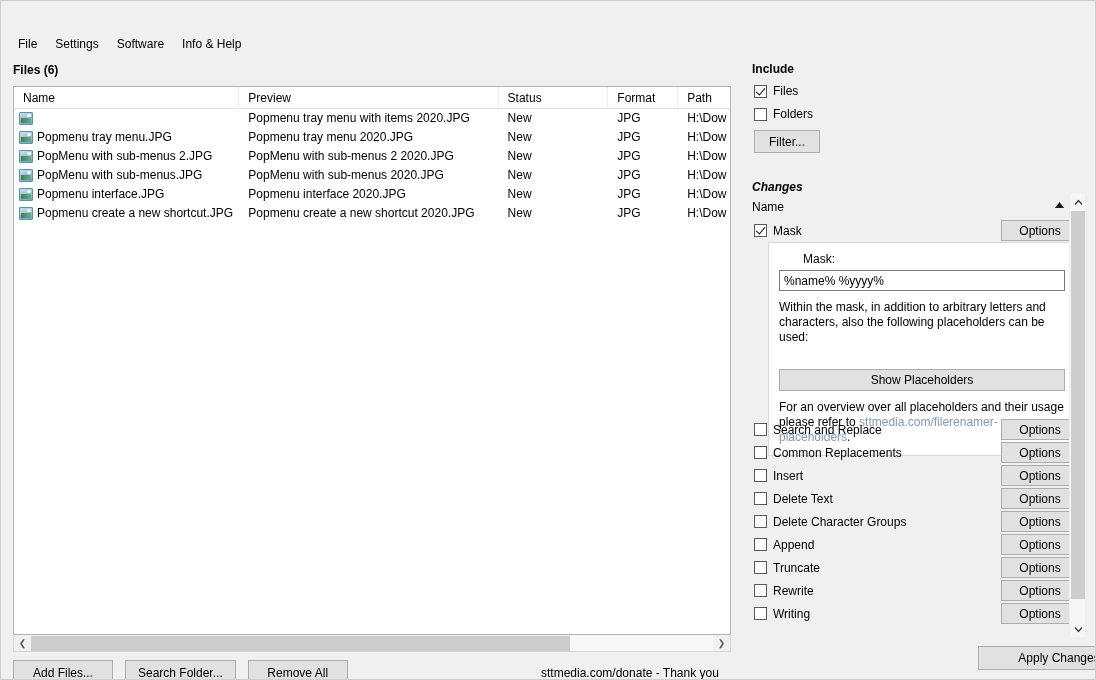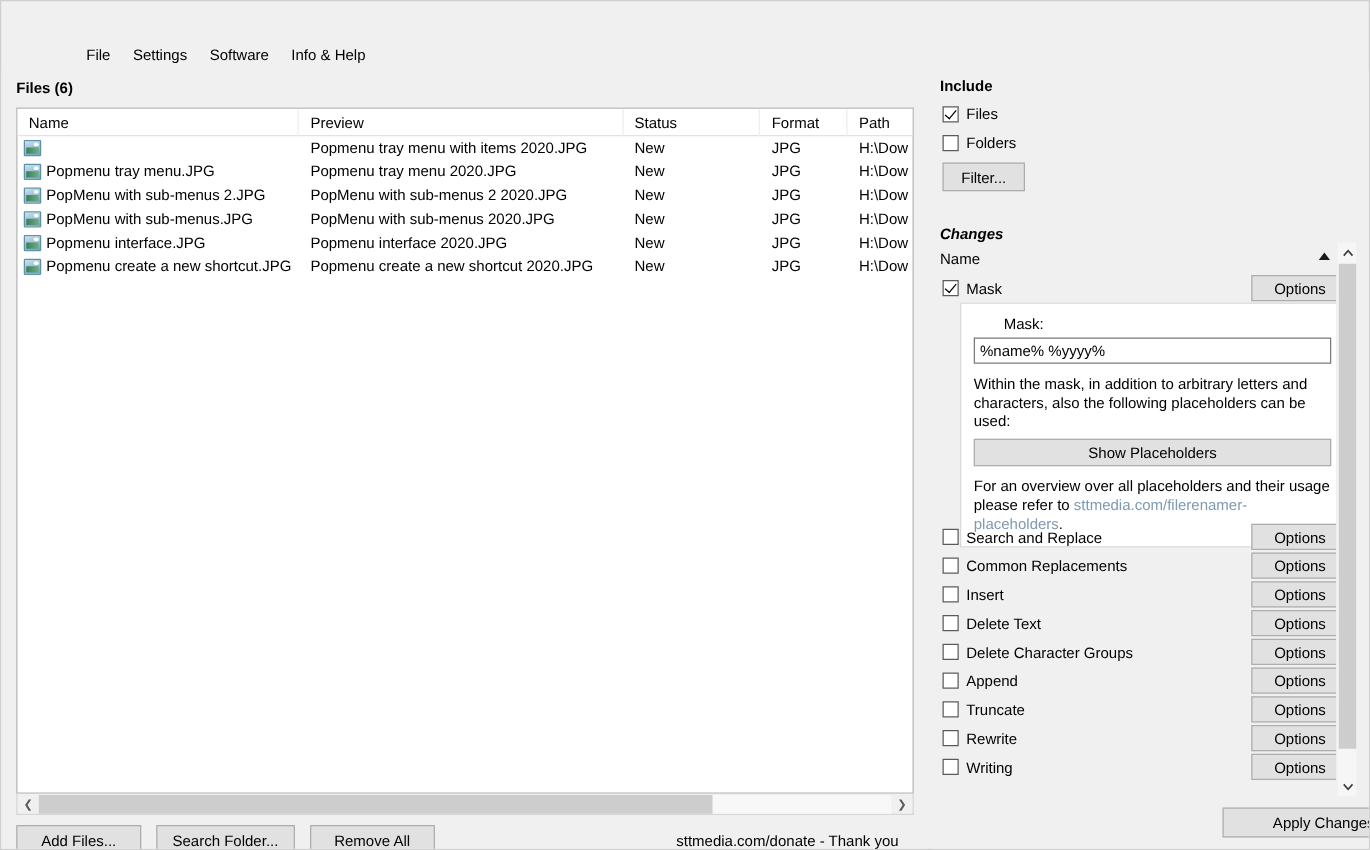--- a/index.html
+++ b/index.html
@@ -59,22 +59,21 @@
     color: #333;
   }
   .winbtn svg { display: block; }
 
   
   .menubar {
     position: absolute; top: 31px; left: 0;
     width: 947px; height: 24px;
     background: #f0f0f0;
     display: flex; align-items: center;
-    padding-left: 19px;
-    margin-left: 40px;
+    padding-left: 8px;
   }
   .menuitem {
     padding: 3px 9px;
     font-size: 12px; color: #000;
     white-space: nowrap;
   }
 
   
   .left-panel {
     position: absolute; left: 0; top: 55px;
@@ -242,21 +241,21 @@
     font-family: "Liberation Sans", sans-serif;
     font-size: 12px; color: #000;
     padding: 0 4px;
     outline: none;
   }
   .mask-help {
     font-size: 12px; color: #000; line-height: 15px;
     margin-top: 9px;
   }
   .show-ph-btn {
-    margin-top: 6px;
+    margin-top: 24px;
     width: 100%; height: 22px;
     background: #e1e1e1; border: 1px solid #adadad;
     font-size: 12px; color: #000;
     display: flex; align-items: center; justify-content: center;
   }
   .mask-footer {
     font-size: 12px; color: #000; line-height: 15px; margin-top: 9px;
   }
   .link { color: #7f99b3; }
 

